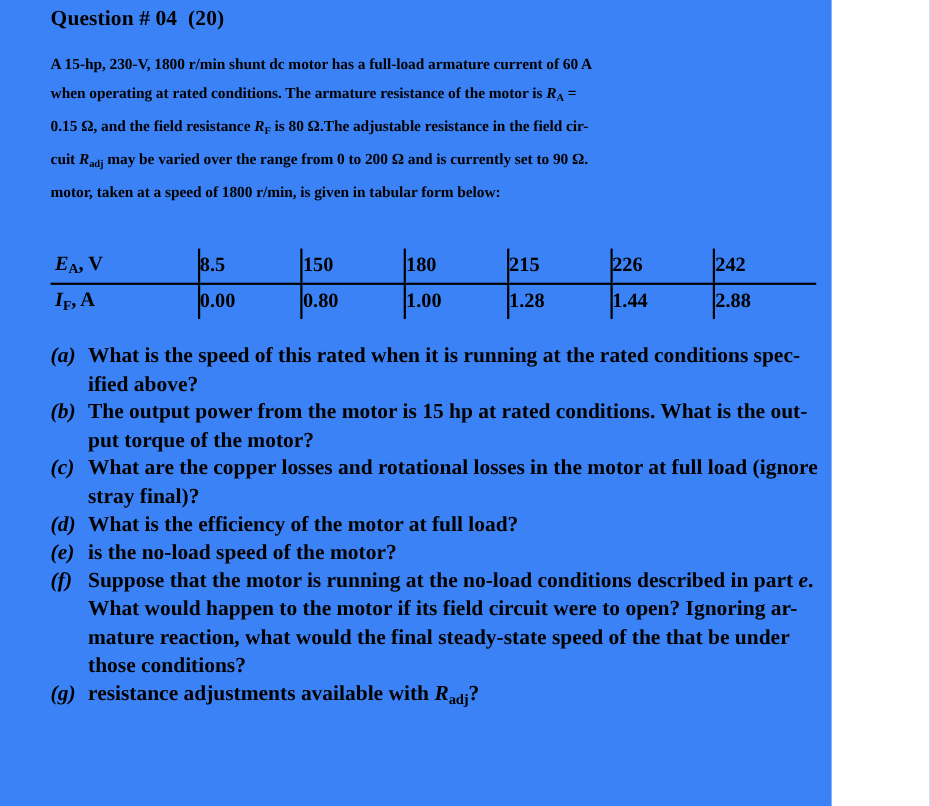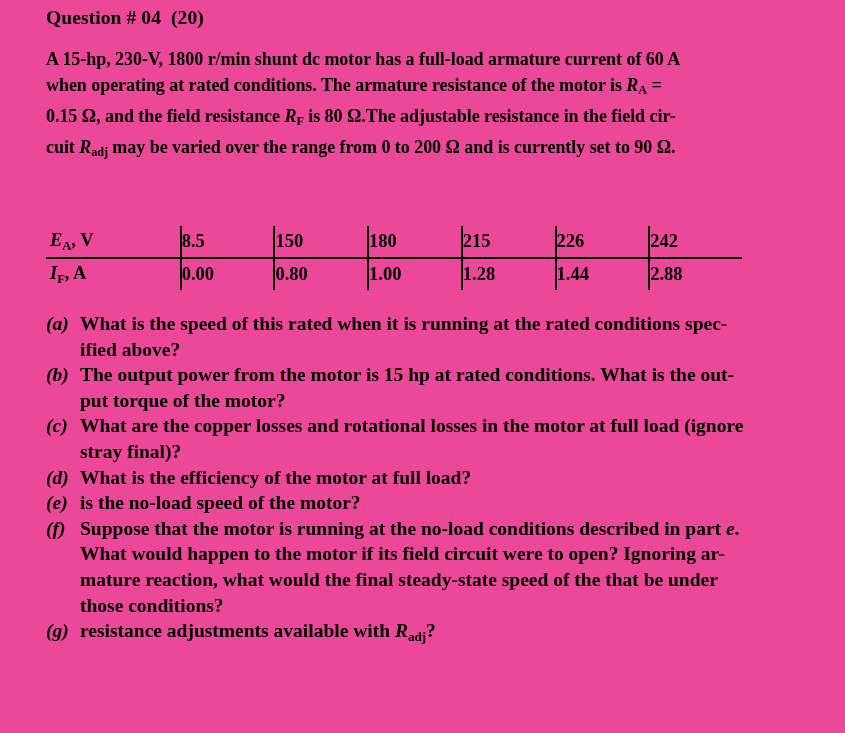--- a/index.html
+++ b/index.html
@@ -12,43 +12,43 @@
     width: 845px;
     height: 733px;
     overflow: hidden;
     font-family: "Liberation Serif", "DejaVu Serif", serif;
     color: #000000;
     -webkit-font-smoothing: none;
   }
 
   .page {
     position: relative;
-    width: 845px;
+    width: 756px;
     height: 733px;
-    background: #ec4899;
+    background: #3b82f6;
   }
 
   
   .title {
     position: absolute;
     left: 46px;
     top: 7px;
     font-size: 19.5px;
     font-weight: bold;
     letter-spacing: 0.1px;
     white-space: pre;
   }
 
   
   .intro {
     position: absolute;
     left: 46px;
     top: 47px;
     width: 790px;
-    font-size: 18px;
+    font-size: 14px;
     font-weight: bold;
     line-height: 25.6px;
     letter-spacing: -0.05px;
   }
   .intro .ln {
     display: block;
     white-space: pre;
   }
 
   
@@ -148,20 +148,21 @@
 
 <div class="page">
 
   <div class="title">Question # 04  (20)</div>
 
   <div class="intro">
     <span class="ln">A 15-hp, 230-V, 1800 r/min shunt dc motor has a full-load armature current of 60 A</span>
     <span class="ln"><span>when operating at rated conditions. The armature resistance of the motor is </span><span class="mvar">R</span><span class="sub">A</span><span> =</span></span>
     <span class="ln"><span>0.15 </span><span class="ohm">Ω</span><span>, and the field resistance </span><span class="mvar">R</span><span class="sub">F</span><span> is 80 </span><span class="ohm">Ω</span><span>.The adjustable resistance in the field cir-</span></span>
     <span class="ln"><span>cuit </span><span class="mvar">R</span><span class="sub">adj</span><span> may be varied over the range from 0 to 200 </span><span class="ohm">Ω</span><span> and is currently set to 90 </span><span class="ohm">Ω</span><span>.</span></span>
+    <span class="ln">motor, taken at a speed of 1800 r/min, is given in tabular form below:</span>
   </div>
 
   <div class="mag-table">
     <table>
       <tbody>
         <tr class="top-row">
           <td class="rowlabel"><span class="mvar">E</span><span class="sub">A</span><span>, V</span></td>
           <td class="cell">8.5</td>
           <td class="cell">150</td>
           <td class="cell">180</td>

